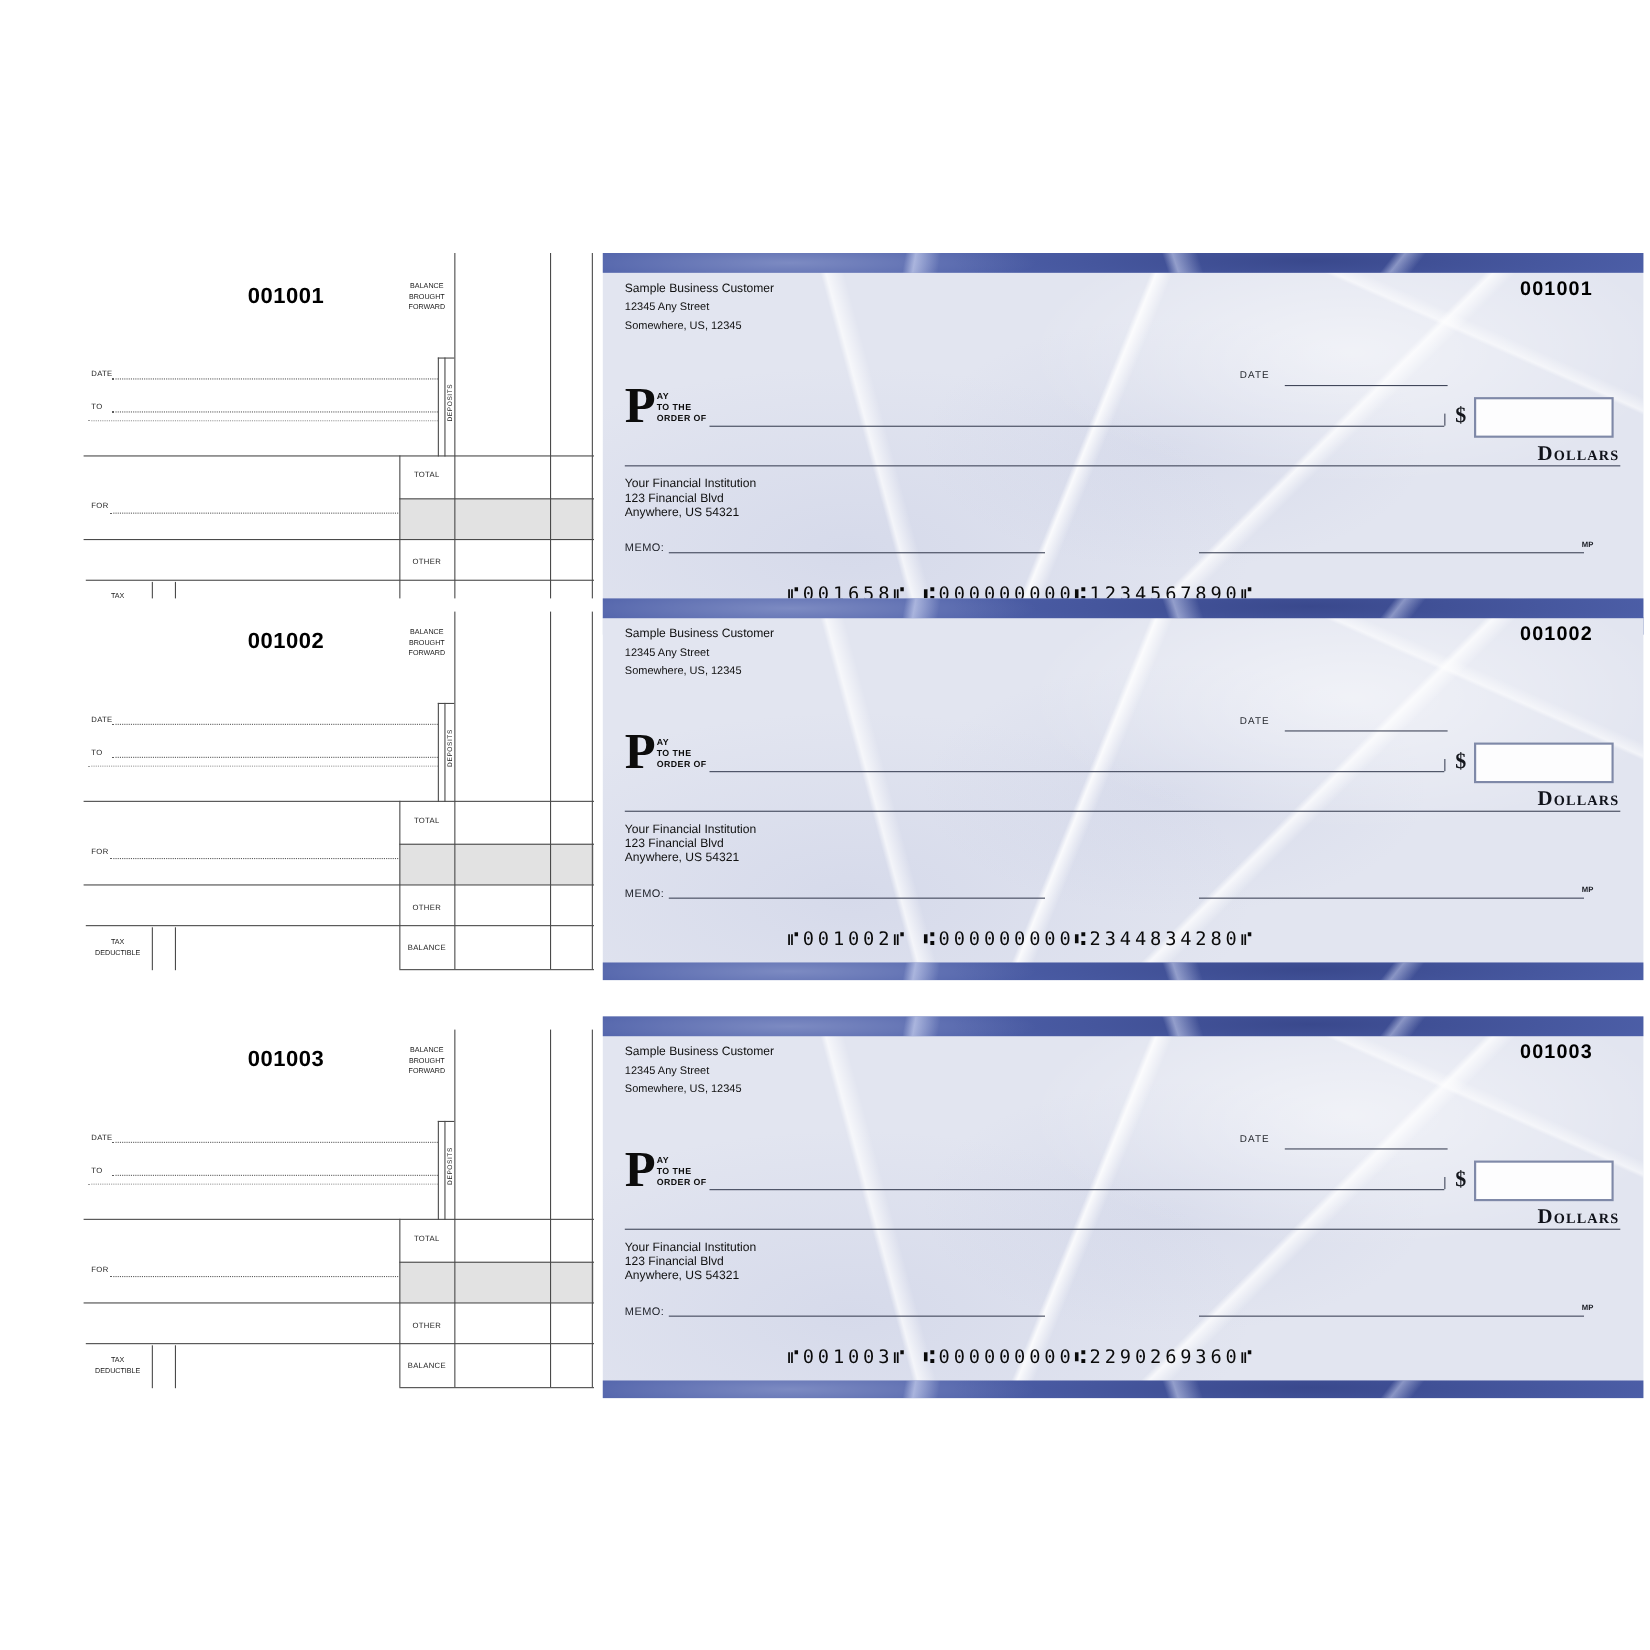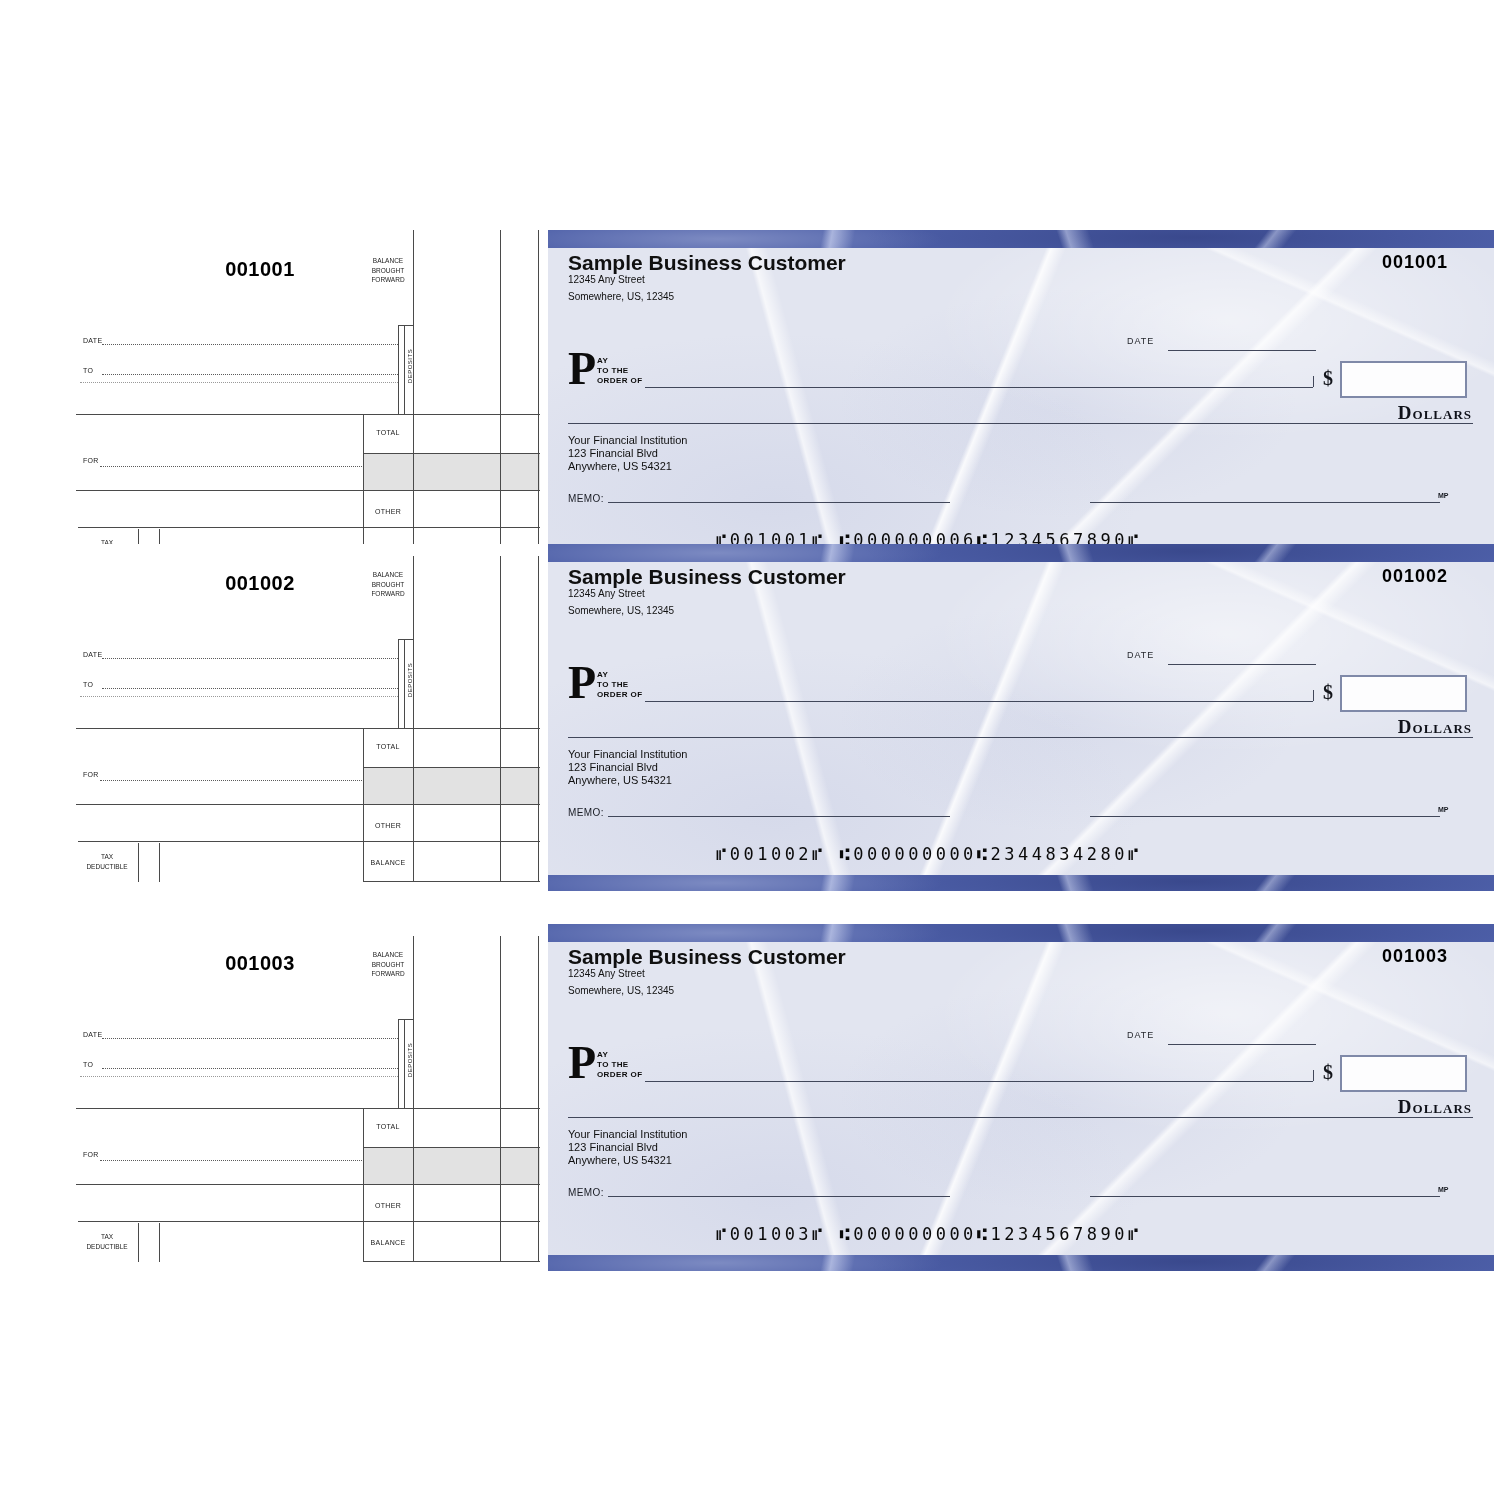--- a/index.html
+++ b/index.html
@@ -40,21 +40,21 @@
     background:
       linear-gradient(100deg, transparent 29%, rgba(228,234,255,.55) 30%, transparent 32.4%),
       linear-gradient(72deg, transparent 54%, rgba(228,234,255,.5) 55%, transparent 57.4%),
       linear-gradient(128deg, transparent 75%, rgba(228,234,255,.45) 76%, transparent 78%),
       radial-gradient(ellipse 300px 30px at 18% 50%, rgba(235,240,255,.3), transparent 75%),
       radial-gradient(ellipse 420px 40px at 68% 40%, rgba(26,36,96,.38), transparent 78%),
       #4d5fa8;}
   .bandtop{top:0;height:18px;}
   .bandbot{top:331px;height:16px;}
   .payer{position:absolute;left:20px;top:24px;line-height:17px;color:#101010;}
-  .payer-name{font-size:21px;font-weight:bold;}
+  .payer-name{font-size:11px;font-weight:normal;}
   .payer-addr{font-size:10px;}
   .chk-num{position:absolute;right:46px;top:22px;font-size:18px;font-weight:bold;
            letter-spacing:1px;color:#000;}
   .date-lbl{position:absolute;left:579px;top:106px;font-size:9px;letter-spacing:1px;color:#26292f;}
   .cline{position:absolute;height:1px;background:#41475a;}
   .vtick{position:absolute;width:1px;background:#41475a;}
   .pay-p{position:absolute;left:20px;top:116px;font-family:"Liberation Serif",serif;
          font-size:46px;font-weight:bold;line-height:1;color:#0c0c0c;}
   .pay-sm{position:absolute;left:49px;font-size:8px;font-weight:bold;letter-spacing:.4px;color:#0c0c0c;}
   .dollar-sign{position:absolute;left:775px;top:137px;font-family:"Liberation Serif",serif;
@@ -167,21 +167,21 @@
         <div>Your Financial Institution</div>
         <div>123 Financial Blvd</div>
         <div>Anywhere, US 54321</div>
       </div>
 
       <div class="memo-lbl">MEMO:</div>
       <div class="cline" style="left:60px;top:272px;width:342px"></div>
       <div class="cline" style="left:542px;top:272px;width:350px"></div>
       <div class="mp">MP</div>
 
-      <div class="micr">⑈001001⑈  ⑆000000006⑆1234567890⑈</div>
+      <div class="micr">⑈001658⑈  ⑆000000000⑆1234567890⑈</div>
     </div>
   </div>
 
   <div class="section not-first" style="top: 544px;">
 
     <div class="stub">
       <div class="stub-num">001002</div>
       <div class="bbf">BALANCE
 BROUGHT
 FORWARD</div>
@@ -343,17 +343,17 @@
         <div>Your Financial Institution</div>
         <div>123 Financial Blvd</div>
         <div>Anywhere, US 54321</div>
       </div>
 
       <div class="memo-lbl">MEMO:</div>
       <div class="cline" style="left:60px;top:272px;width:342px"></div>
       <div class="cline" style="left:542px;top:272px;width:350px"></div>
       <div class="mp">MP</div>
 
-      <div class="micr">⑈001003⑈  ⑆000000000⑆1234567890⑈</div>
+      <div class="micr">⑈001003⑈  ⑆000000000⑆2290269360⑈</div>
     </div>
   </div>
 </div>
 </div>
 
 </body></html>

